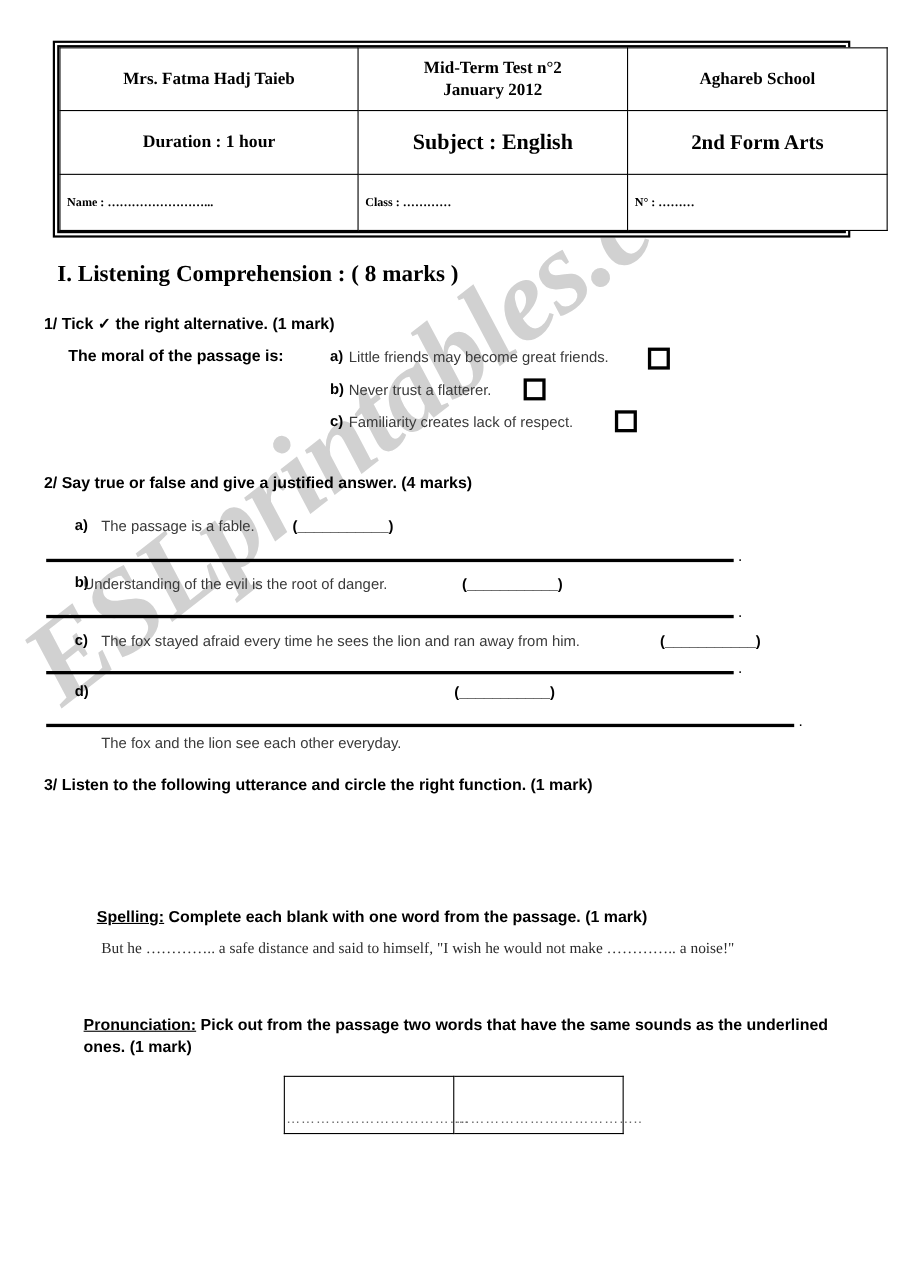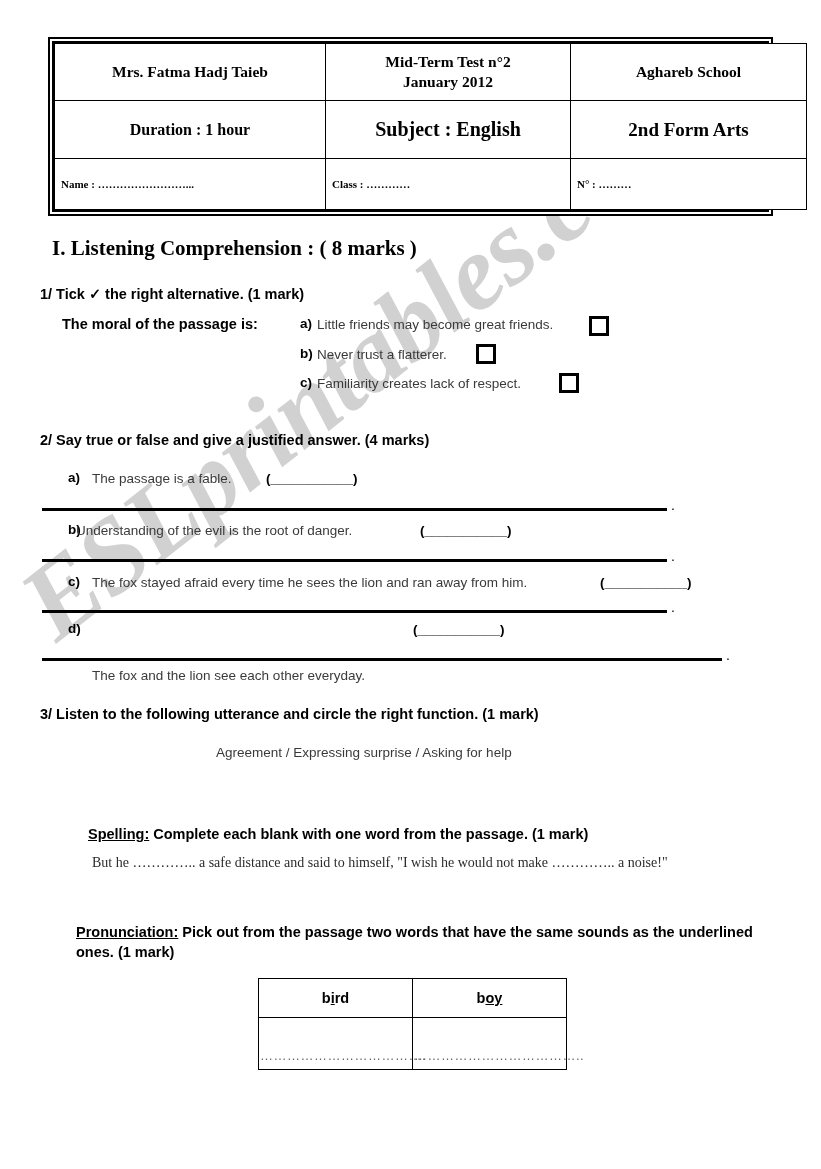--- a/index.html
+++ b/index.html
@@ -312,42 +312,33 @@
   <div class="answer-dot" style="left:671px; top:599px;">.</div>
 
   <div class="tf-letter" style="left:68px; top:621px;">d)</div>
   <div class="tf-text" style="left:92px; top:622px;margin-top:46px;">The fox and the lion see each other everyday.</div>
   <div class="tf-paren" style="left:413px; top:622px;">(___________)</div>
   <div class="answer-line" style="left:42px; top:658px; width:680px;"></div>
   <div class="answer-dot" style="left:726px; top:647px;">.</div>
 
   <div class="q-head" style="left:40px; top:706px;">3/ Listen to the following utterance and circle the right function. (1 mark)</div>
 
-  <div class="func-options" style="left:216px; top:745px;">Agreement   /   Expressing surprise   /  Asking for help</div>
 
   <div class="q-head" style="left:40px; top:826px;margin-left:48px;">
     <span class="underline-label">Spelling:</span><span>&nbsp;</span><span>Complete each blank with one word from the passage. (1 mark)</span>
   </div>
 
   <div class="spelling-sentence" style="left:92px; top:855px;">But he ………….. a safe distance and said to himself, "I wish he would not make ………….. a noise!"</div>
 
   <div class="pron-head" style="left:40px; top:923px;">
     <span class="underline-label">Pronunciation:</span><span>&nbsp;</span><span>Pick out from the passage two words that have the same sounds as the underlined ones. (1 mark)</span>
   </div>
 
   <table class="word-table">
     <tbody>
-        <tr>
-      <td class="head-cell">
-        <span>b</span><span class="u">i</span><span>rd</span>
-      </td>
-      <td class="head-cell">
-        <span>b</span><span class="u">oy</span><span></span>
-      </td>
-    </tr>
     <tr>
       <td class="blank-cell">……………………………….</td>
       <td class="blank-cell">………………………………..</td>
     </tr>
   </tbody>
     </table>
 
 </div>
 
 </body></html>

